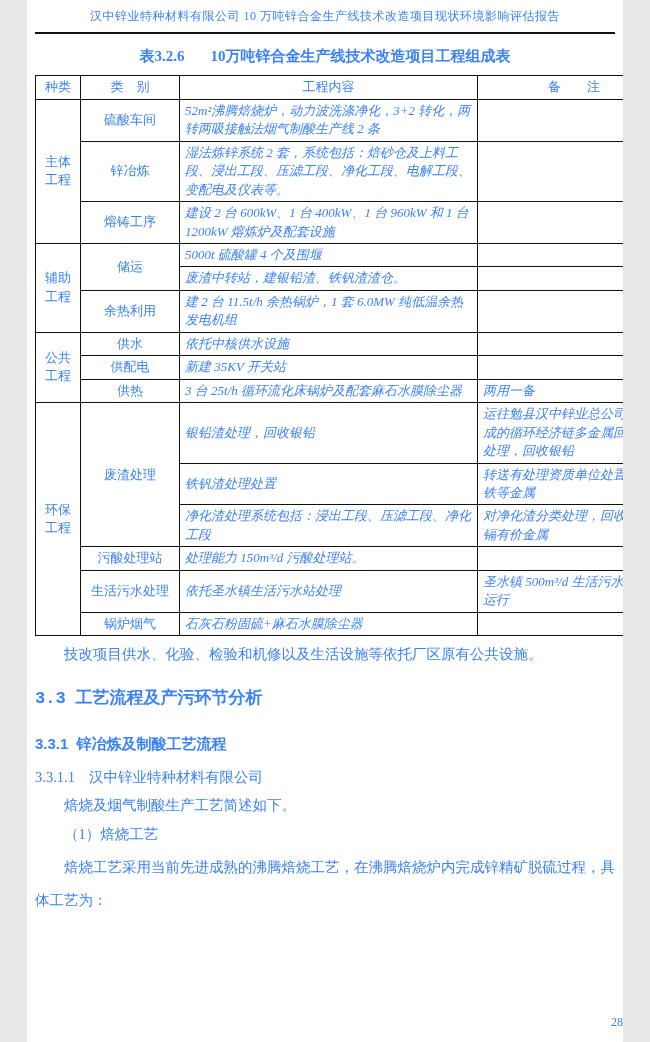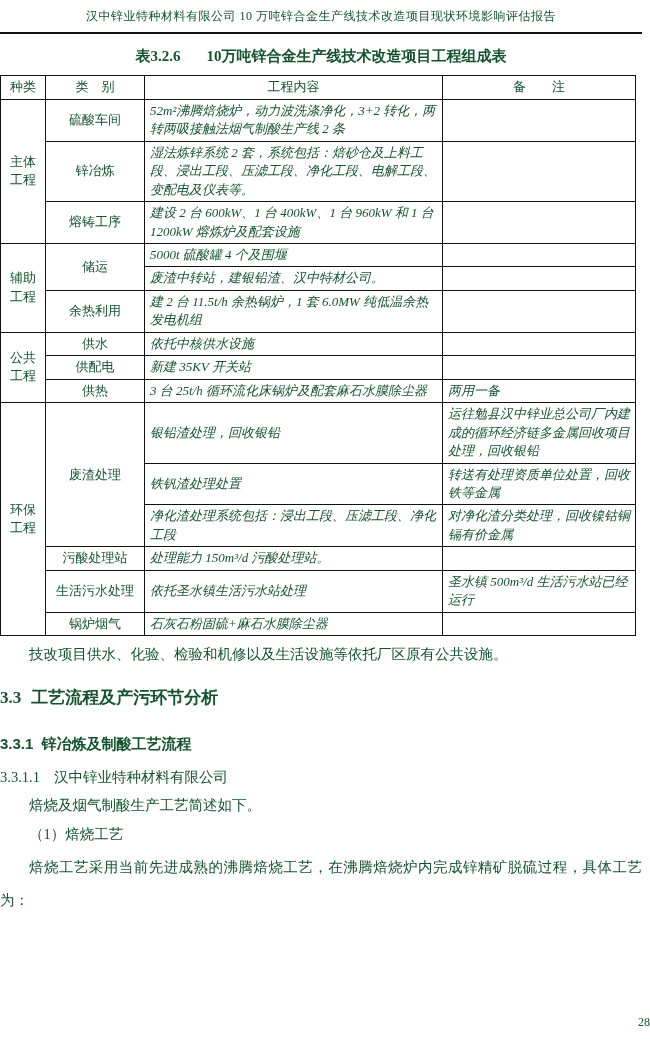--- a/index.html
+++ b/index.html
@@ -1,25 +1,25 @@
 <!DOCTYPE html>
 <html><head>
 <meta charset="utf-8">
 <style>
   * { margin: 0; padding: 0; box-sizing: border-box; }
   html, body { background: #e8e8e8; }
   body { font-family: "Liberation Serif", "DejaVu Serif", serif; }
   .page {
     position: relative;
-    width: 650px;
+    width: 596px;
     height: 1042px;
     margin: 0 auto;
     background: #ffffff;
-    color: #14532d;
-    padding: 8px 8px 0 0;
+    color: #3b82f6;
+    padding: 8px 8px 0 8px;
     overflow: hidden;
   }
   
   .doc-header {
     text-align: center;
     font-size: 12px;
     letter-spacing: 0.5px;
     padding-bottom: 7px;
     border-bottom: 2px solid #111;
     line-height: 1.4;
@@ -59,21 +59,21 @@
   
   .para {
     font-size: 14.5px;
     text-indent: 2em;
     text-align: justify;
     line-height: 1.6;
     margin-top: 7px;
   }
   .para.wide { line-height: 2.25; margin-top: 10px; }
   .h-33 {
-    font-family: Liberation Serif, serif;
+    font-family: Liberation Mono, monospace;
     font-weight: bold;
     font-size: 17px;
     margin-top: 20px;
     margin-bottom: 6px;
   }
   .h-33 .sec-no { margin-right: 10px; }
   .h-331 {
     font-family: "Liberation Sans", "DejaVu Sans", sans-serif;
     font-weight: bold;
     font-size: 15px;
@@ -141,21 +141,21 @@
       <td class="c-note"></td>
     </tr>
 
     <tr>
       <td class="c-kind" rowspan="3">辅助工程</td>
       <td class="c-cat" rowspan="2">储运</td>
       <td class="c-content">5000t 硫酸罐 4 个及围堰</td>
       <td class="c-note"></td>
     </tr>
     <tr>
-      <td class="c-content">废渣中转站，建银铅渣、汉中特材公司。</td>
+      <td class="c-content">废渣中转站，建银铅渣、铁钒渣渣仓。</td>
       <td class="c-note"></td>
     </tr>
     <tr>
       <td class="c-cat">余热利用</td>
       <td class="c-content">建 2 台 11.5t/h 余热锅炉，1 套 6.0MW 纯低温余热发电机组</td>
       <td class="c-note"></td>
     </tr>
 
     <tr>
       <td class="c-kind" rowspan="3">公共工程</td>

